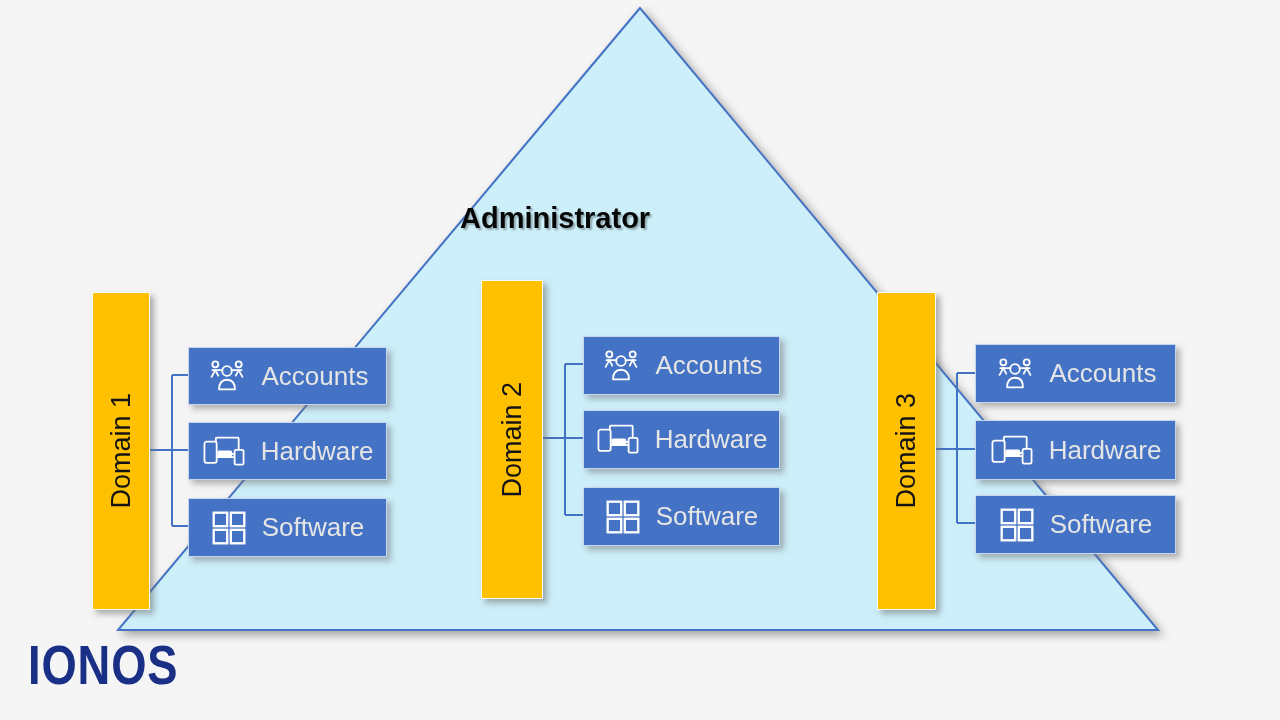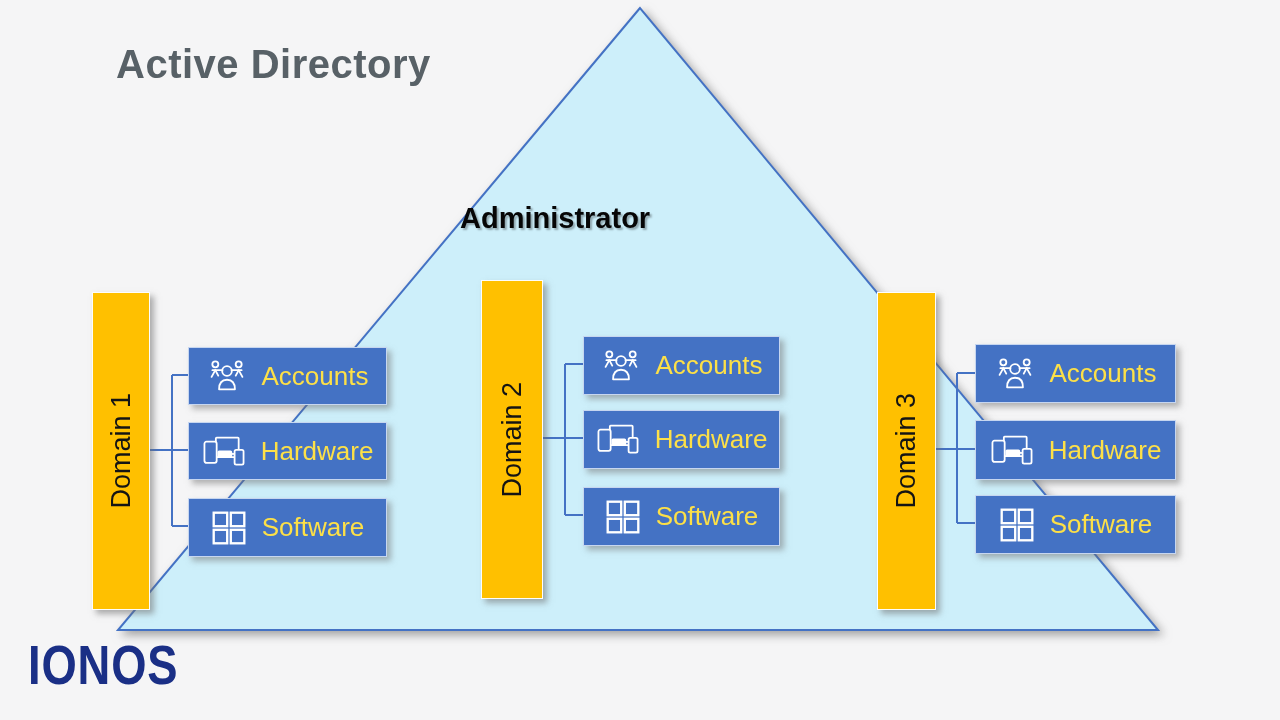--- a/index.html
+++ b/index.html
@@ -37,21 +37,21 @@
   .domain-bar .vlabel{
     writing-mode:vertical-rl;transform:rotate(180deg);
     font-size:27px;color:#141414;white-space:nowrap;
   }
   .item-box{
     position:absolute;
     background:var(--item-box,#4472c4);
     border:1px solid #c6d6f0;
     box-shadow:4px 4px 6px rgba(110,110,110,.5);
     display:flex;align-items:center;justify-content:center;gap:15px;
-    color:#fde047;font-size:26px;
+    color:#e5e5e5;font-size:26px;
   }
   .item-box .icon{display:flex;align-items:center;}
   .occlude{fill:var(--item-box,#4472c4);}
 
   
   .d1-bar{left:92px;top:292px;width:56px;height:316px;}
   .d2-bar{left:481px;top:280px;width:60px;height:317px;}
   .d3-bar{left:877px;top:292px;width:57px;height:316px;}
   .d1-accounts{left:188px;top:347px;width:197px;height:56px;}
   .d1-hardware{left:188px;top:422px;width:197px;height:56px;}
@@ -77,21 +77,20 @@
 
   <svg class="scene" width="1280" height="720" viewBox="0 0 1280 720">
     <polygon class="triangle" points="640,8 118,630 1158,630"></polygon>
     <g class="connectors">
       <path d="M148 450 H188 M172 375 V526 M172 375 H188 M172 526 H188"></path>
       <path d="M541 438 H583 M565 364 V515 M565 364 H583 M565 515 H583"></path>
       <path d="M934 449 H975 M957 373 V523 M957 373 H975 M957 523 H975"></path>
     </g>
   </svg>
 
-  <div class="page-title">Active Directory</div>
   <div class="admin-label">Administrator</div>
 
   <div class="domain-bar d1-bar">
     <span class="vlabel">Domain 1</span>
   </div>
   <div class="item-box d1-accounts">
     <span class="icon">
       <svg viewBox="0 0 48 40" width="40" height="34">
           <g fill="none" stroke="#fff" stroke-width="2.2" stroke-linecap="round" stroke-linejoin="round">
             <circle cx="10" cy="6" r="3.6"></circle>

